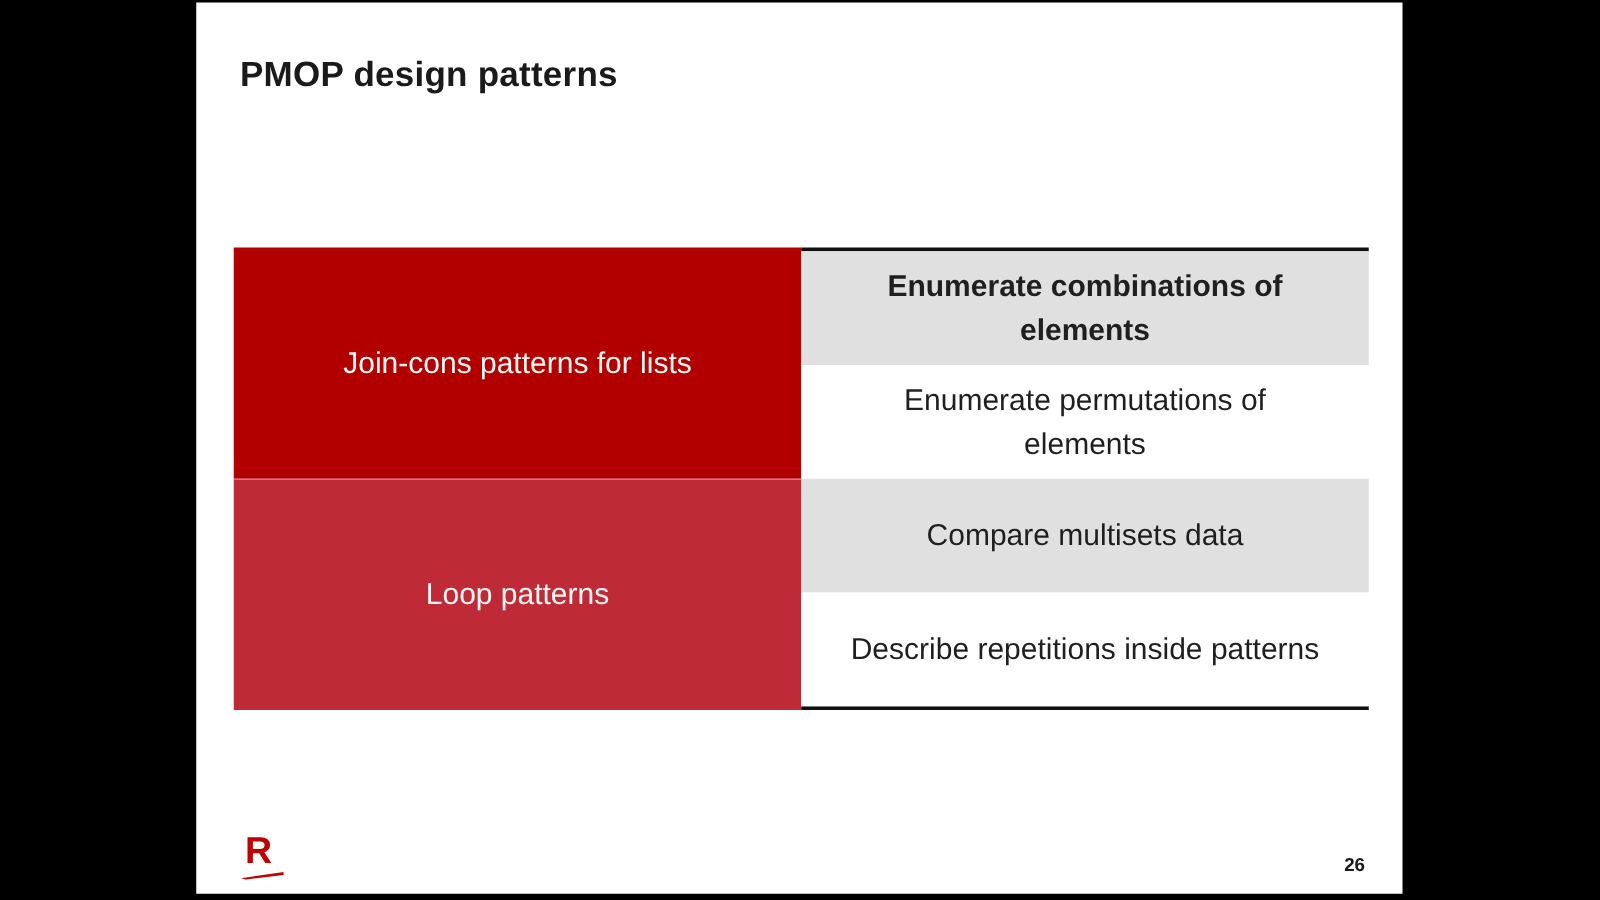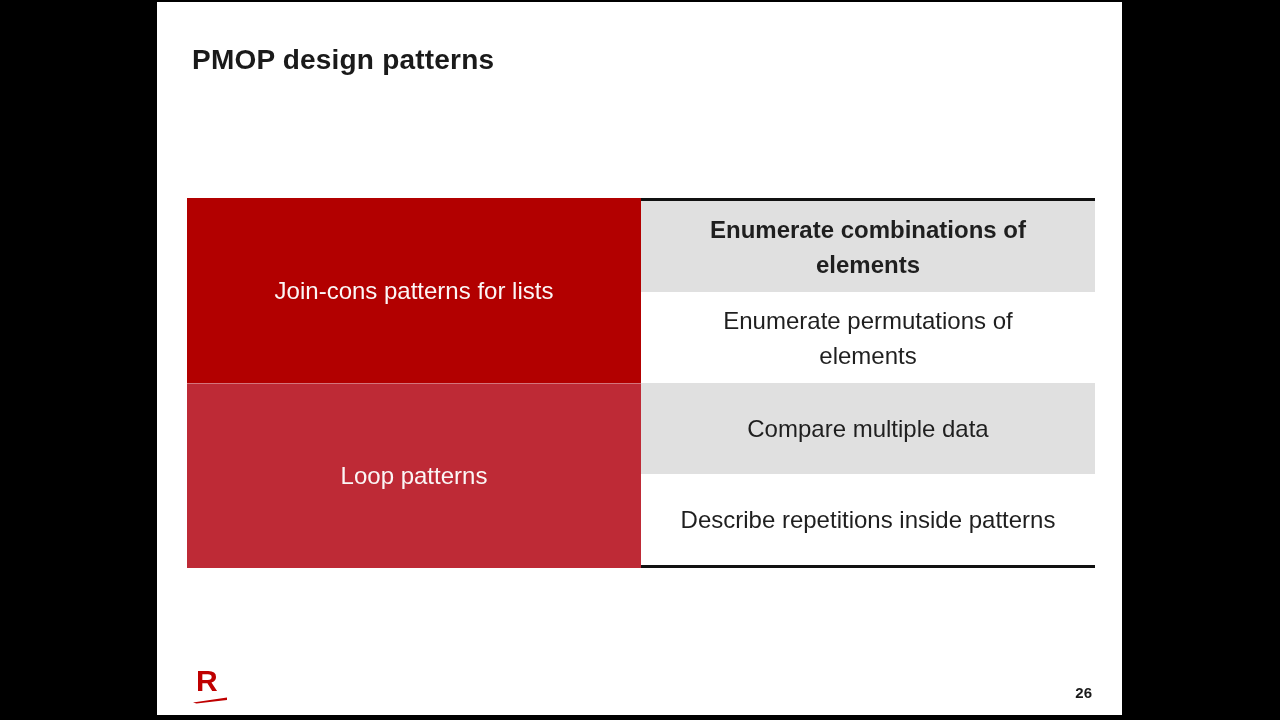--- a/index.html
+++ b/index.html
@@ -96,21 +96,21 @@
     <div class="slide-title">PMOP design patterns</div>
 
     <div class="patterns-table">
       <div class="col col-left">
         <div class="cell cell-pattern row-0-cell" style="background: var(--row1-red);">Join-cons patterns for lists</div>
         <div class="cell cell-pattern" style="background: var(--row-red); border-top: 1px solid rgba(255,255,255,0.35);">Loop patterns</div>
       </div>
       <div class="col col-right">
         <div class="cell cell-desc" style="background: var(--cell-gray); font-weight: bold;">Enumerate combinations of elements</div>
         <div class="cell cell-desc" style="background: var(--cell-white);">Enumerate permutations of elements</div>
-        <div class="cell cell-desc" style="background: var(--cell-gray);">Compare multiple data</div>
+        <div class="cell cell-desc" style="background: var(--cell-gray);">Compare multisets data</div>
         <div class="cell cell-desc" style="background: var(--cell-white);">Describe repetitions inside patterns</div>
       </div>
     </div>
 
     <div class="logo">
       <span class="logo-r">R</span>
       <svg class="logo-swoosh" width="34" height="7" viewBox="0 0 34 7">
         <polygon points="0,5.5 34,0.5 34,3 3.5,6.5" fill="#BF0000"></polygon>
       </svg>
     </div>

